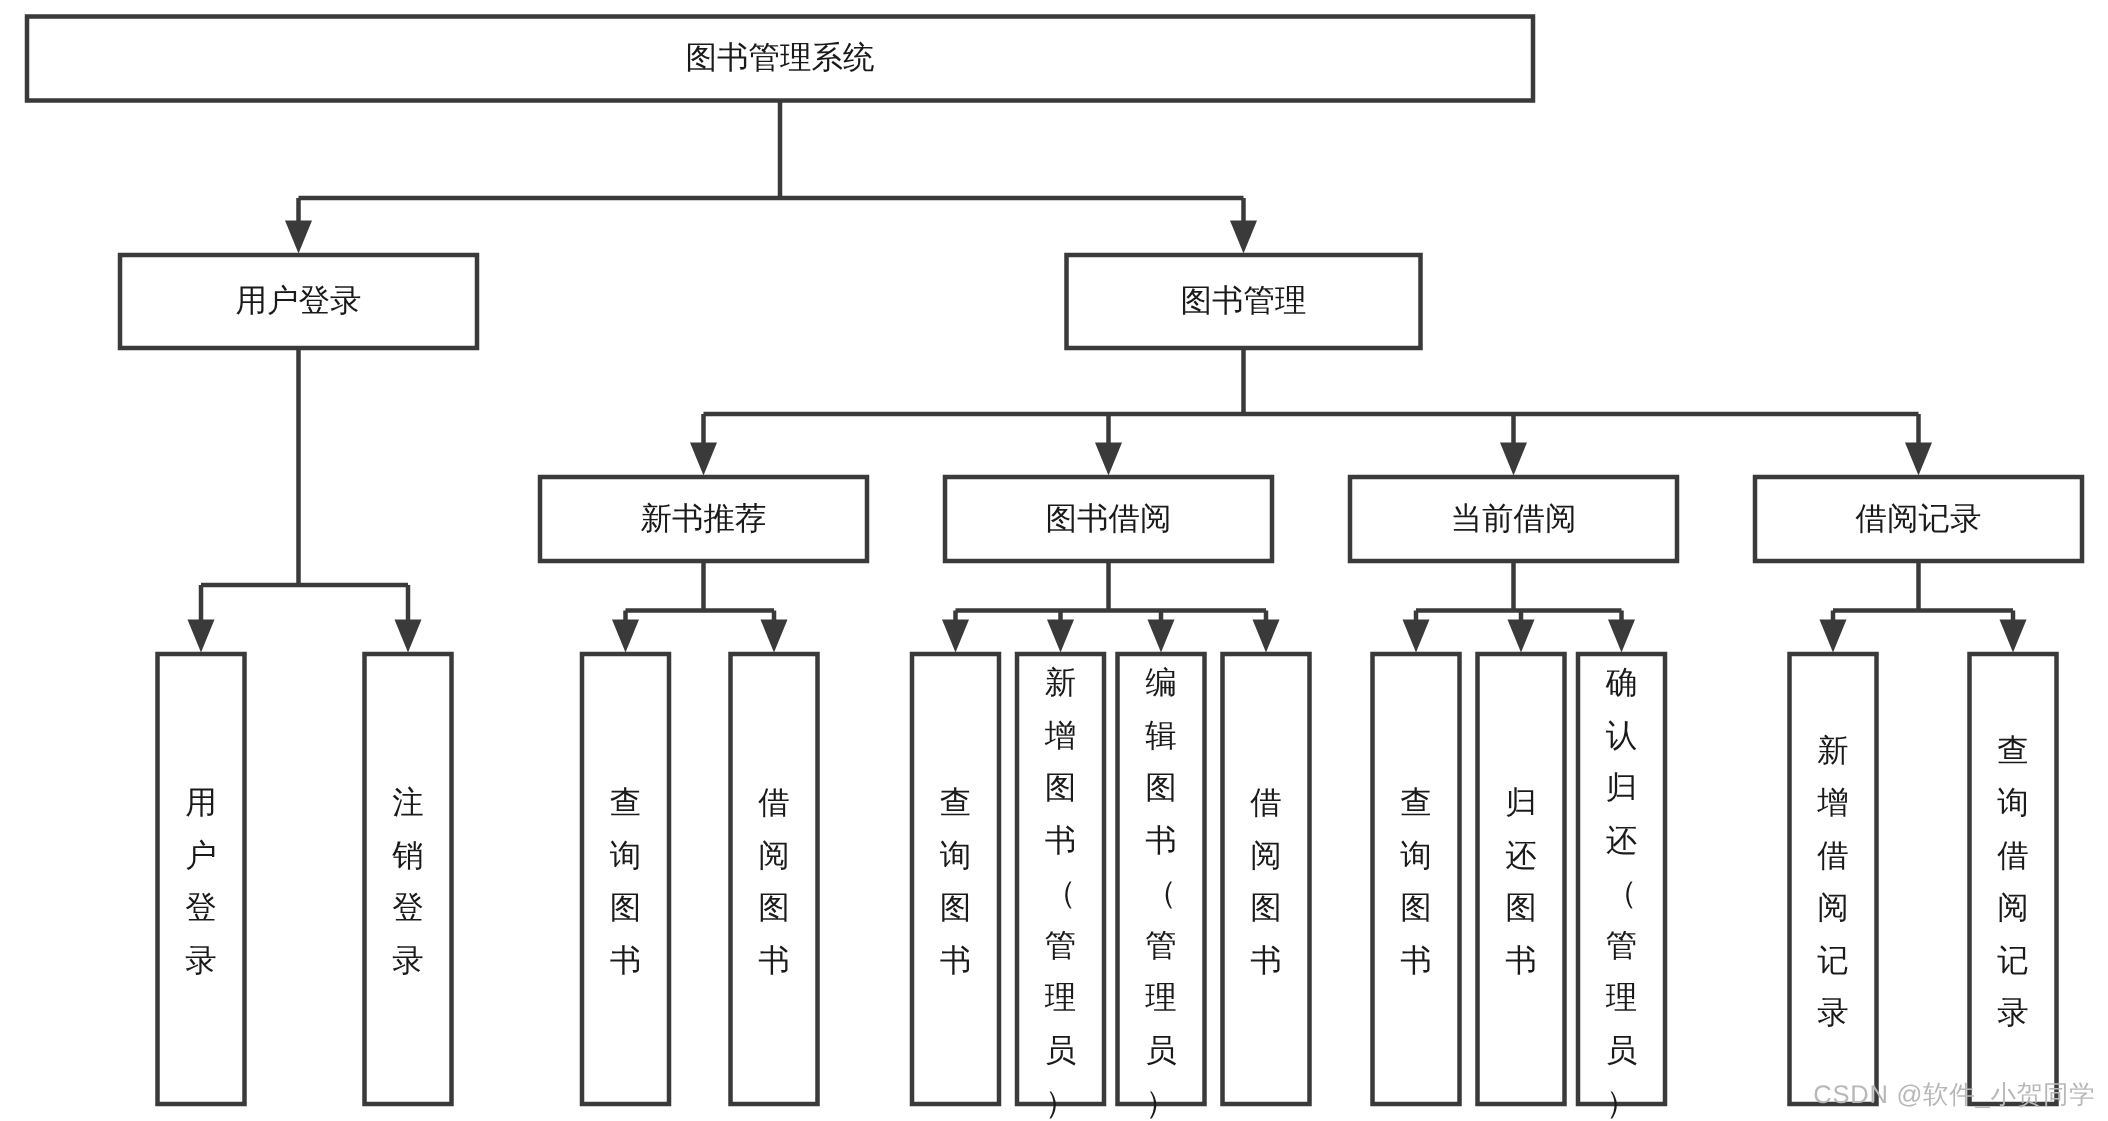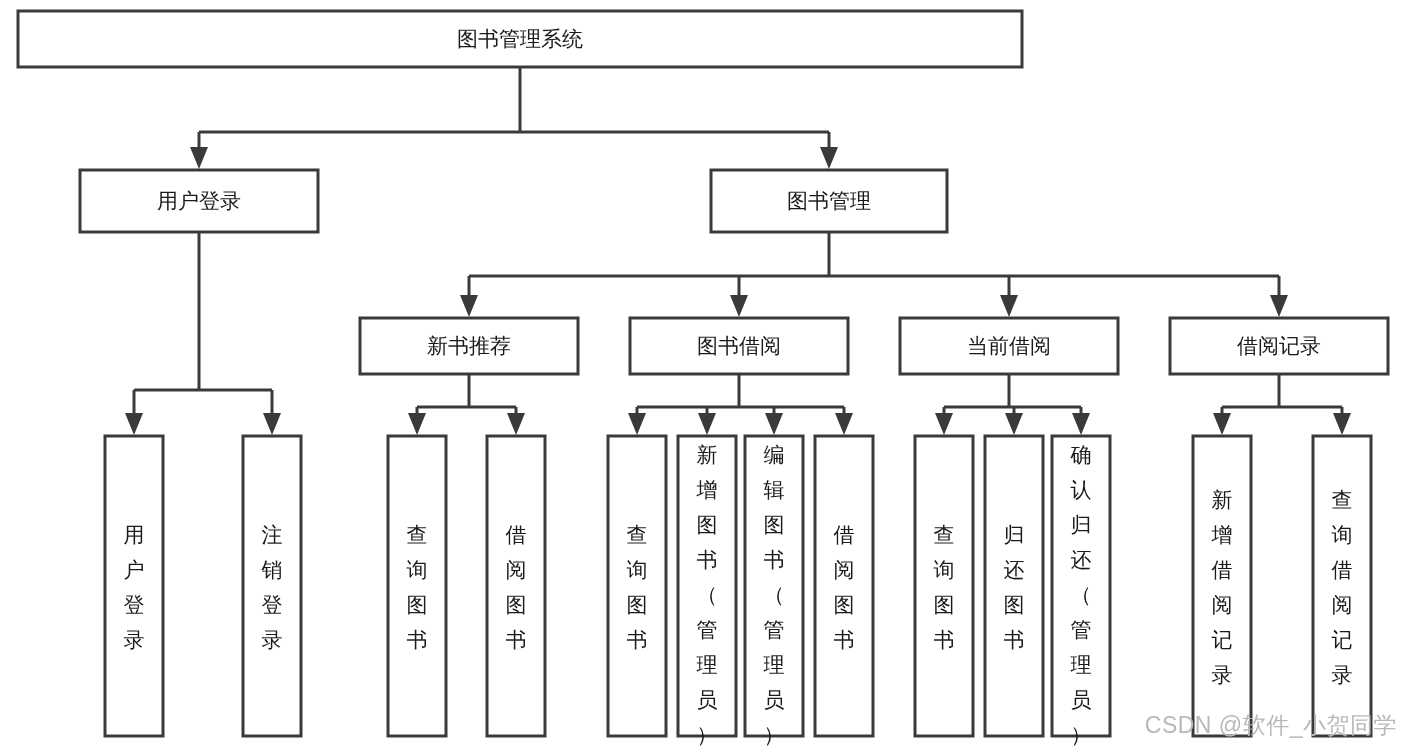--- a/index.html
+++ b/index.html
@@ -48,21 +48,21 @@
   }
   .arrow-head {
     fill: #3a3a3a;
     stroke: none;
   }
   .watermark {
     position: absolute;
     right: 8px;
     bottom: 6px;
     font-family: "Liberation Sans", "DejaVu Sans", sans-serif;
-    font-size: 23px;
+    font-size: 17px;
     color: #b8b8b8;
     white-space: nowrap;
     letter-spacing: 0.5px;
   }
 </style>
 </head>
 <body>
 
 <div id="chart-root">
   <svg id="tree-svg" width="1405" height="747" viewBox="0 0 1405 747" xmlns="http://www.w3.org/2000/svg">

